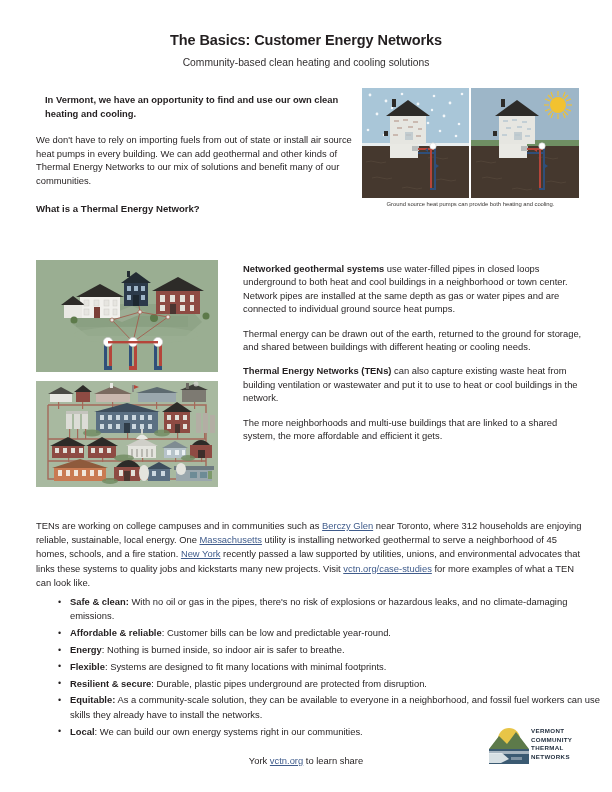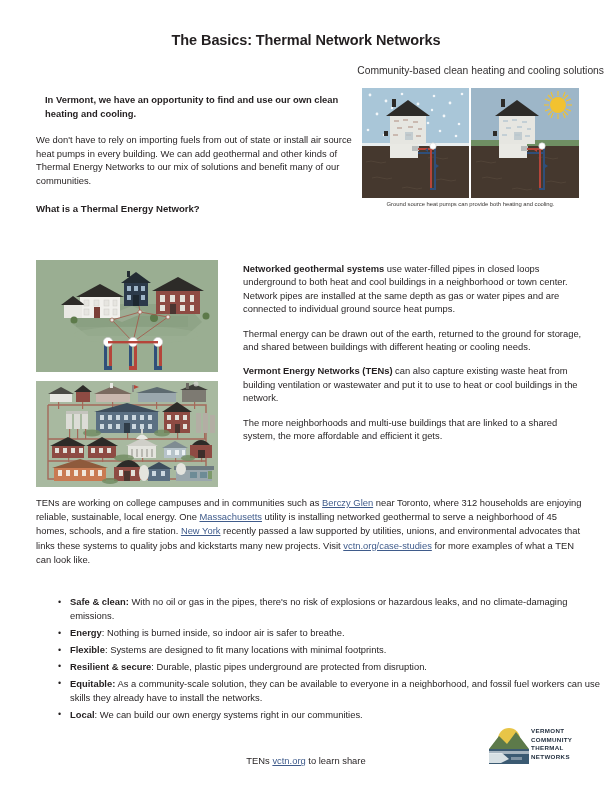--- a/index.html
+++ b/index.html
@@ -27,24 +27,24 @@
   .doc-title {
     text-align: center;
     font-size: 14.5px;
     font-weight: bold;
     letter-spacing: -0.1px;
     margin: 0;
     padding-top: 32px;
     color: #231f20;
   }
   .doc-subtitle {
-    text-align: right;
+    text-align: center;
     font-size: 10.3px;
     font-weight: normal;
-    margin: 8px;
+    margin: 0;
     padding-top: 9px;
     color: #333031;
   }
 
   
   .intro-lead {
     position: absolute;
     left: 45px;
     top: 93px;
     width: 314px;
@@ -89,21 +89,21 @@
     font-size: 9.4px;
     line-height: 13.4px;
   }
   .right-col p:last-child { margin-bottom: 0; }
   .right-col b { font-weight: bold; text-align: right; }
 
   
   .cases {
     position: absolute;
     left: 36px;
-    top: 496px;
+    top: 519px;
     width: 548px;
     font-size: 9.4px;
     line-height: 14.2px;
   }
   a.link {
     color: #3f5b8b;
     text-decoration: underline;
   }
 
   
@@ -208,21 +208,21 @@
     letter-spacing: 0.35px;
     color: #1d2a3a;
   }
   svg { display: block; }
 </style>
 </head>
 <body>
 
 <div class="page">
 
-  <h1 class="doc-title">The Basics: Thermal Network Networks</h1>
+  <h1 class="doc-title">The Basics: Customer Energy Networks</h1>
   <div class="doc-subtitle">Community-based clean heating and cooling solutions</div>
 
   <div class="intro-lead">In Vermont, we have an opportunity to find and use our own clean heating and cooling.</div>
   <div class="intro-body">We don't have to rely on importing fuels from out of state or install air source heat pumps in every building. We can add geothermal and other kinds of Thermal Energy Networks to our mix of solutions and benefit many of our communities.</div>
 
   <div class="illus-top">
     <svg width="217" height="110" viewBox="0 0 217 110">
 
       <rect x="0" y="0" width="107" height="56" fill="#a9c6d8"></rect>
       <g fill="#ffffff" opacity="0.85">
@@ -612,28 +612,29 @@
         </g>
         <rect x="172" y="90" width="4" height="8" fill="#7d9a6b"></rect>
         <ellipse cx="74" cy="100" rx="8" ry="3" fill="#6f8b60" opacity="0.8"></ellipse>
       </g>
     </svg>
   </div>
 
   <div class="right-col">
     <p><b>Networked geothermal systems</b><span> use water-filled pipes in closed loops underground to both heat and cool buildings in a neighborhood or town center. Network pipes are installed at the same depth as gas or water pipes and are connected to individual ground source heat pumps.</span></p>
     <p><span>Thermal energy can be drawn out of the earth, returned to the ground for storage, and shared between buildings with different heating or cooling needs.</span></p>
-    <p><b>Vermont Energy Networks (TENs)</b><span> can also capture existing waste heat from building ventilation or wastewater and put it to use to heat or cool buildings in the network.</span></p>
+    <p><b>Thermal Energy Networks (TENs)</b><span> can also capture existing waste heat from building ventilation or wastewater and put it to use to heat or cool buildings in the network.</span></p>
     <p><span>The more neighborhoods and multi-use buildings that are linked to a shared system, the more affordable and efficient it gets.</span></p>
   </div>
 
   <div class="cases"><span>TENs are working on college campuses and in communities such as </span><a class="link" href="#">Berczy Glen</a><span> near Toronto, where 312 households are enjoying reliable, sustainable, local energy. One </span><a class="link" href="#">Massachusetts</a><span> utility is installing networked geothermal to serve a neighborhood of 45 homes, schools, and a fire station. </span><a class="link" href="#">New York</a><span> recently passed a law supported by utilities, unions, and environmental advocates that links these systems to quality jobs and kickstarts many new projects. Visit </span><a class="link" href="#">vctn.org/case-studies</a><span> for more examples of what a TEN can look like.</span></div>
 
   <ul class="benefits">
     <li><b>Safe &amp; clean:</b><span> With no oil or gas in the pipes, there's no risk of explosions or hazardous leaks, and no climate-damaging emissions.</span></li>
+    <li><b>Affordable &amp; reliable</b><span>: Customer bills can be low and predictable year-round.</span></li>
     <li><b>Energy</b><span>: Nothing is burned inside, so indoor air is safer to breathe.</span></li>
     <li><b>Flexible</b><span>: Systems are designed to fit many locations with minimal footprints.</span></li>
     <li><b>Resilient &amp; secure</b><span>: Durable, plastic pipes underground are protected from disruption.</span></li>
     <li><b>Equitable:</b><span> As a community-scale solution, they can be available to everyone in a neighborhood, and fossil fuel workers can use skills they already have to install the networks.</span></li>
     <li><b>Local</b><span>: We can build our own energy systems right in our communities.</span></li>
   </ul>
 
   <div class="logo-wrap">
     <svg width="40" height="44" viewBox="0 0 40 44">
       <rect x="0" y="0" width="40" height="44" fill="#ffffff"></rect>
@@ -651,15 +652,15 @@
       <rect x="0" y="41" width="40" height="3" fill="#ffffff"></rect>
     </svg>
     <div class="logo-text">
       <div>VERMONT</div>
       <div>COMMUNITY</div>
       <div>THERMAL</div>
       <div>NETWORKS</div>
     </div>
   </div>
 
-  <div class="footer-visit"><span>TENs </span><a class="link" href="#">vctn.org</a><span> to learn share</span></div>
+  <div class="footer-visit"><span>York </span><a class="link" href="#">vctn.org</a><span> to learn share</span></div>
 
 </div>
 
 </body></html>

